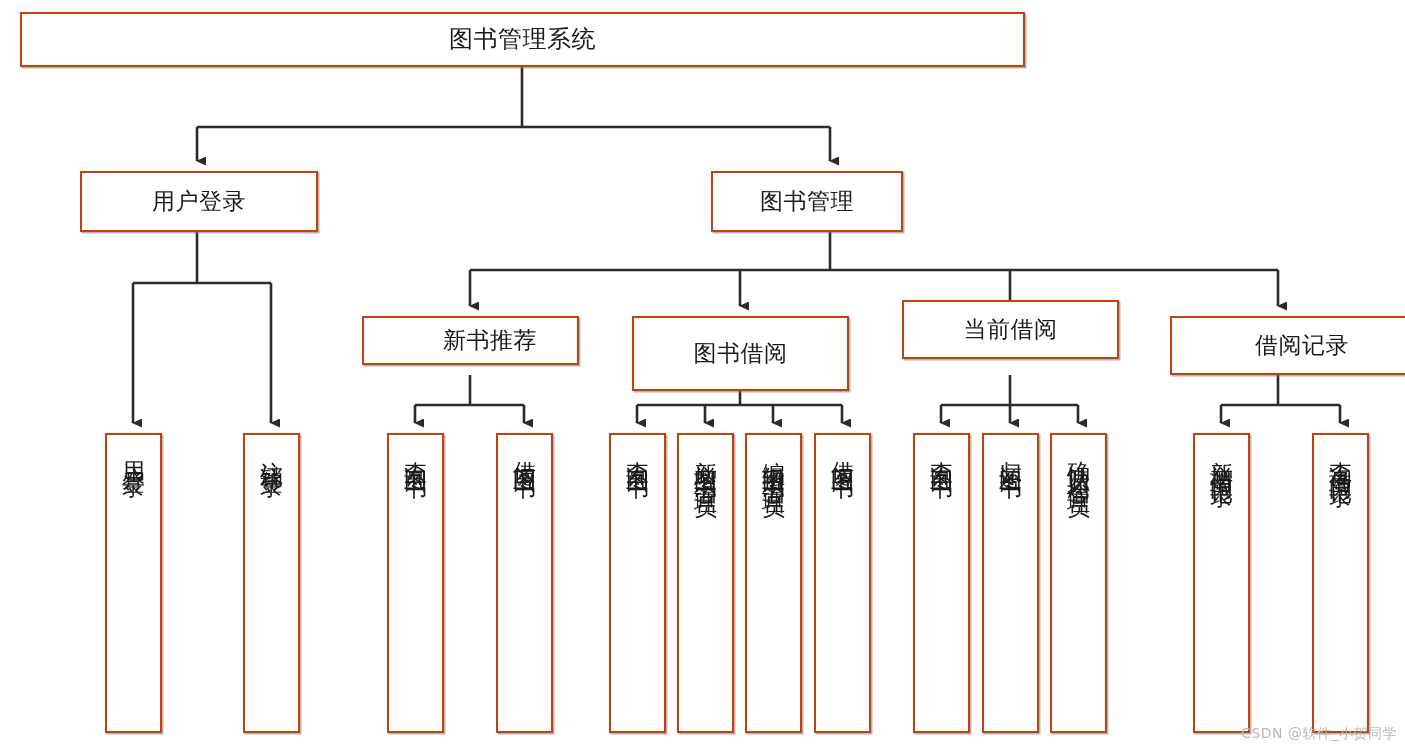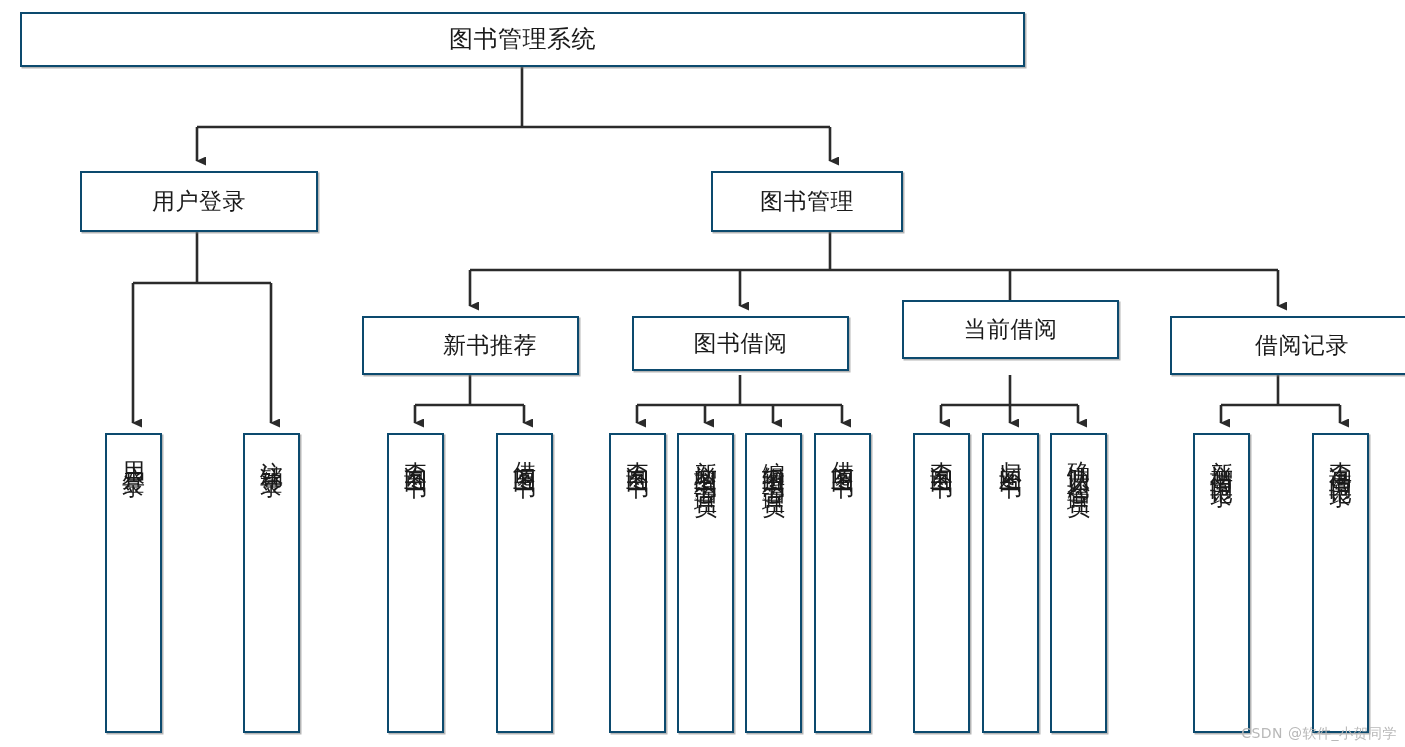--- a/index.html
+++ b/index.html
@@ -21,21 +21,21 @@
     left:0; top:0;
     width:1405px;
     height:747px;
     pointer-events:none;
   }
   
   .node{
     position:absolute;
     box-sizing:border-box;
     background:#ffffff;
-    border:2px solid #0c4a6e;
+    border:2px solid #c2410c;
     box-shadow:1.5px 1.5px 0 0 rgba(120,120,120,0.55);
     display:flex;
     align-items:center;
     justify-content:center;
     text-align:center;
     letter-spacing:0.5px;
   }
   .node .label{
     display:block;
     line-height:1.12;
@@ -130,24 +130,24 @@
     <span class="label">图书管理系统</span>
   </div>
 
   <div class="node h" style="left:80px; top:171px; width:238px; height:61px;">
     <span class="label">用户登录</span>
   </div>
   <div class="node h" style="left:711px; top:171px; width:192px; height:61px;">
     <span class="label">图书管理</span>
   </div>
 
-  <div class="node h" style="left:362px; top:316px; width:217px; height:59px;padding-left:39px;">
+  <div class="node h" style="left:362px; top:316px; width:217px; height:49px;padding-left:39px;">
     <span class="label">新书推荐</span>
   </div>
-  <div class="node h" style="left:632px; top:316px; width:217px; height:55px;">
+  <div class="node h" style="left:632px; top:316px; width:217px; height:75px;">
     <span class="label">图书借阅</span>
   </div>
   <div class="node h" style="left:902px; top:300px; width:217px; height:59px;">
     <span class="label">当前借阅</span>
   </div>
   <div class="node h" style="left:1170px; top:316px; width:252px; height:59px;padding-left:12px;">
     <span class="label">借阅记录</span>
   </div>
 
   <div class="node v" style="left:105px; top:433px; width:57px; height:300px;">

